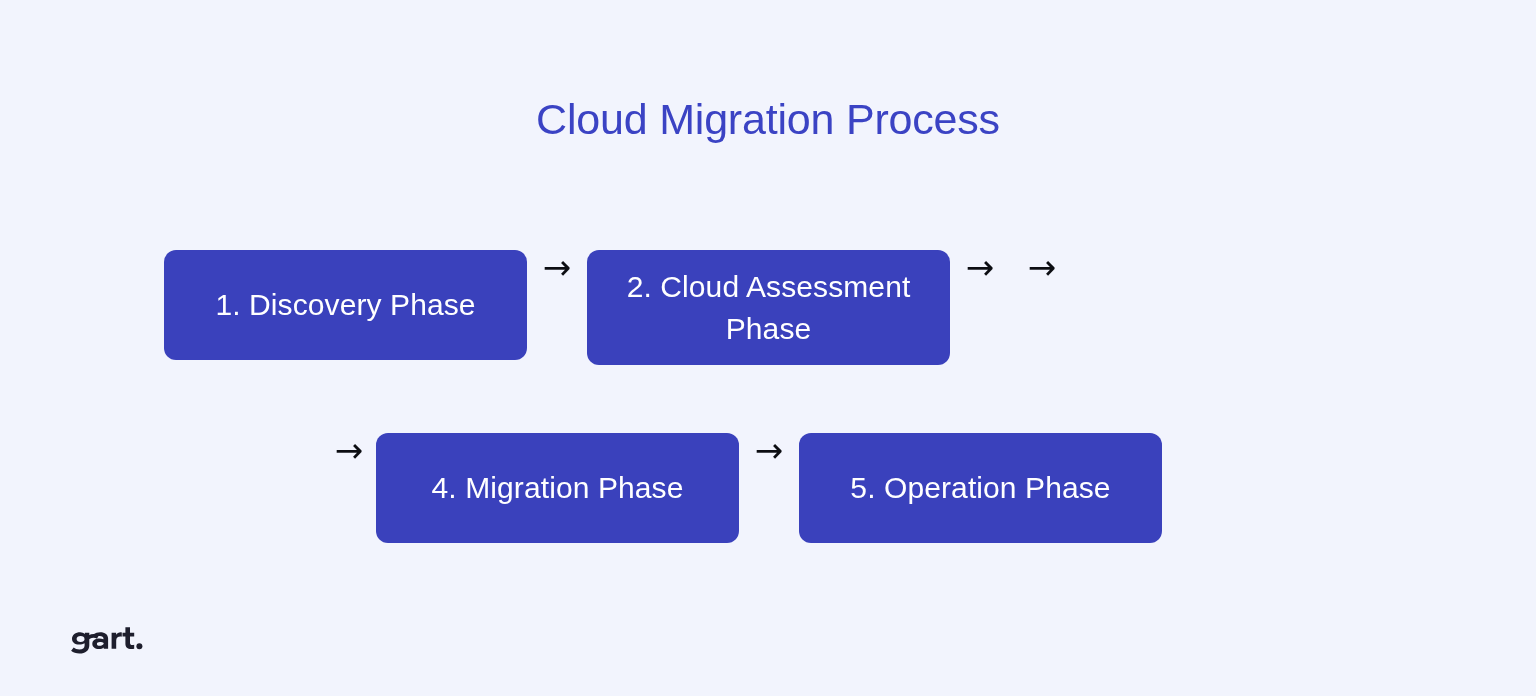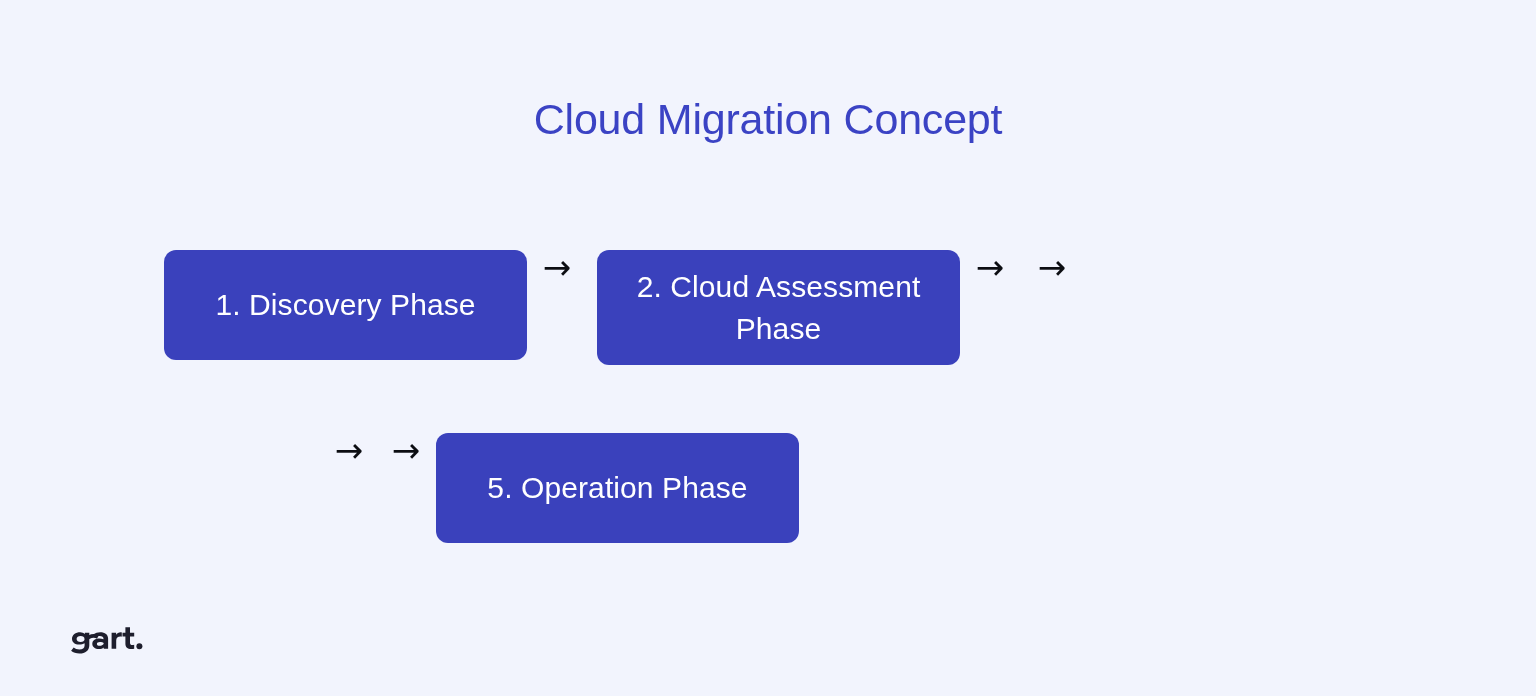--- a/index.html
+++ b/index.html
@@ -72,21 +72,21 @@
     flex: 0 0 auto;
   }
   .phase-box .box-label {
     display: block;
     max-width: 320px;
   }
 
   
   .flow-row-1 .phase-box { width: 363px; }
   .flow-row-1 .box-h-short { height: 110px; }
-  .flow-row-1 .box-h-tall  { height: 115px; margin-left: 10px; }
+  .flow-row-1 .box-h-tall  { height: 115px; }
 
   
   .flow-row-2 .phase-box { width: 363px; height: 110px; }
 
   .arrow {
     flex: 0 0 auto;
     width: 60px;
     display: flex;
     align-items: center;
     justify-content: center;
@@ -109,21 +109,21 @@
     align-items: center;
     gap: 2px;
   }
   .brand-logo svg { display: block; }
 </style>
 </head>
 <body>
 
 <div id="canvas">
 
-  <div class="page-title">Cloud Migration Concept</div>
+  <div class="page-title">Cloud Migration Process</div>
 
   <div class="flow-row flow-row-1">
 
     <div class="phase-box box-h-short">
       <span class="box-label">1. Discovery Phase</span>
     </div>
 
     <div class="arrow">→</div>
 
     <div class="phase-box box-h-tall">
@@ -133,20 +133,23 @@
     <div class="arrow">→</div>
 
 
     <div class="arrow arrow-trail">→</div>
   </div>
 
   <div class="flow-row flow-row-2">
 
     <div class="arrow arrow-lead">→</div>
 
+    <div class="phase-box">
+      <span class="box-label">4. Migration Phase</span>
+    </div>
 
     <div class="arrow">→</div>
 
     <div class="phase-box">
       <span class="box-label">5. Operation Phase</span>
     </div>
   </div>
 
   <div class="brand-logo">
     <svg width="96" height="40" viewBox="0 0 96 40" aria-label="gart.">

